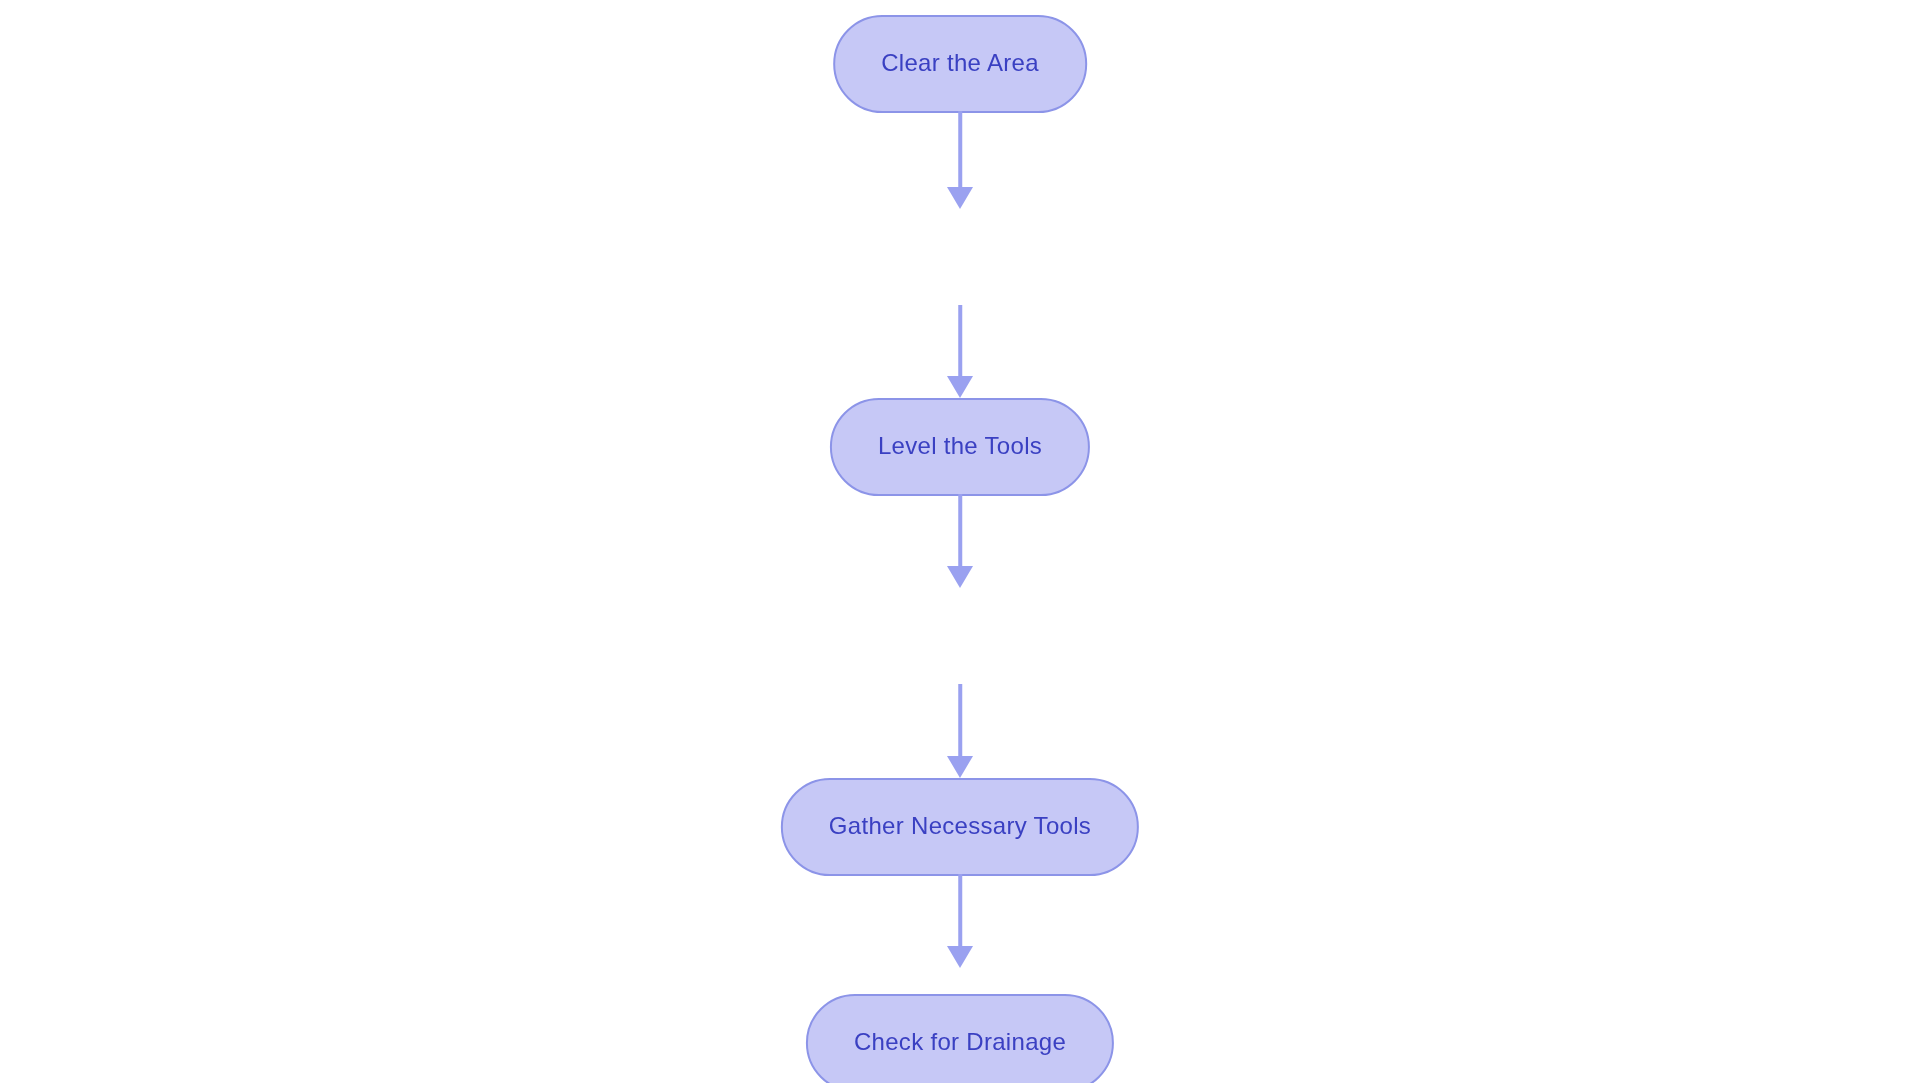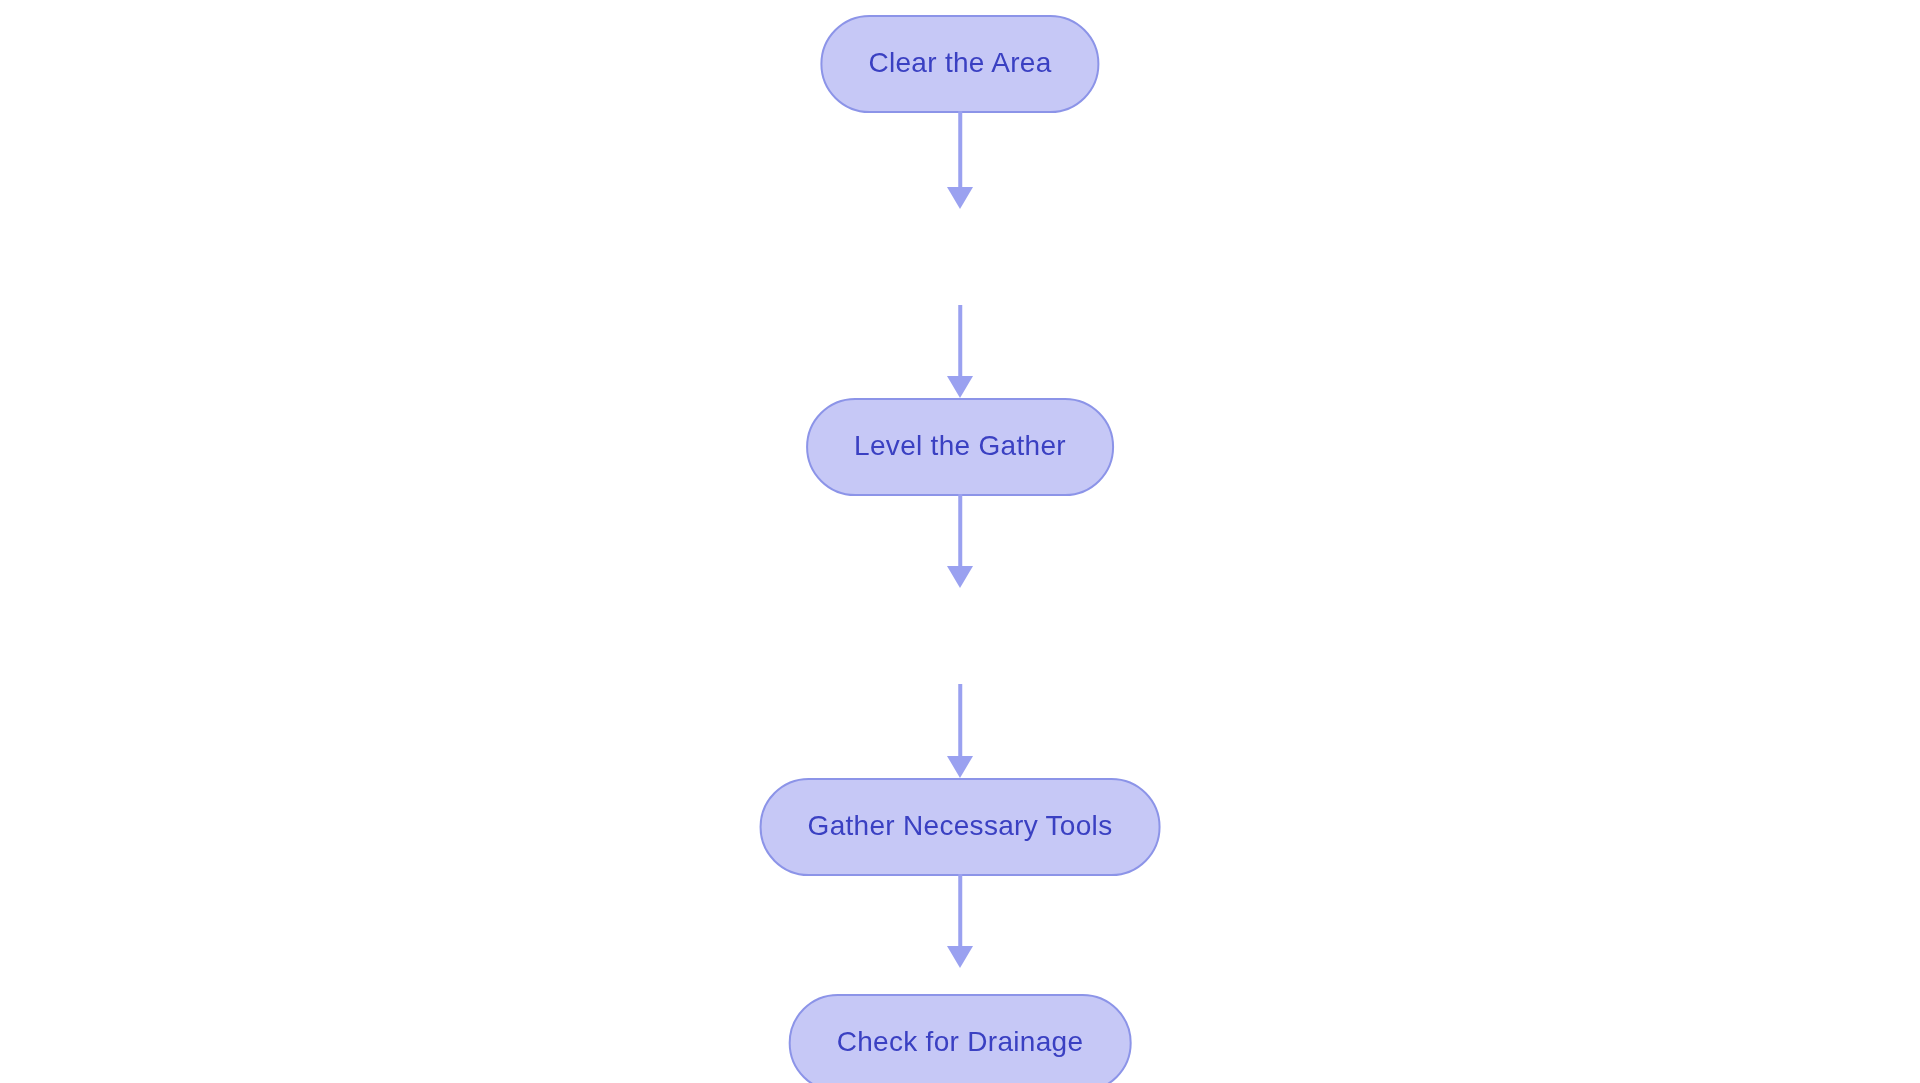--- a/index.html
+++ b/index.html
@@ -22,21 +22,21 @@
     transform: translateX(-50%);
     height: 94px;
     line-height: 92px;
     padding: 0 46px;
     box-sizing: content-box;
     white-space: nowrap;
     background: var(--node_fill, #c6c8f6);
     border: 2px solid var(--node_border, #8c94e8);
     border-radius: 49px;
     color: var(--node_text, #3a40c2);
-    font-size: 28px;
+    font-size: 24px;
     letter-spacing: 0.3px;
     text-align: center;
   }
   .n1 { top: 15px; }
   .n2 { top: 209px; }
   .n3 { top: 398px; }
   .n4 { top: 588px; }
   .n5 { top: 778px; text-align: center; }
   .n6 { top: 968px; margin-top: 26px; }
 
@@ -84,21 +84,21 @@
     <div class="line"></div>
     <div class="head"></div>
   </div>
 
 
   <div class="connector c2">
     <div class="line"></div>
     <div class="head"></div>
   </div>
 
-  <div class="node n3">Level the Gather</div>
+  <div class="node n3">Level the Tools</div>
 
   <div class="connector c3">
     <div class="line"></div>
     <div class="head"></div>
   </div>
 
 
   <div class="connector c4">
     <div class="line"></div>
     <div class="head"></div>

